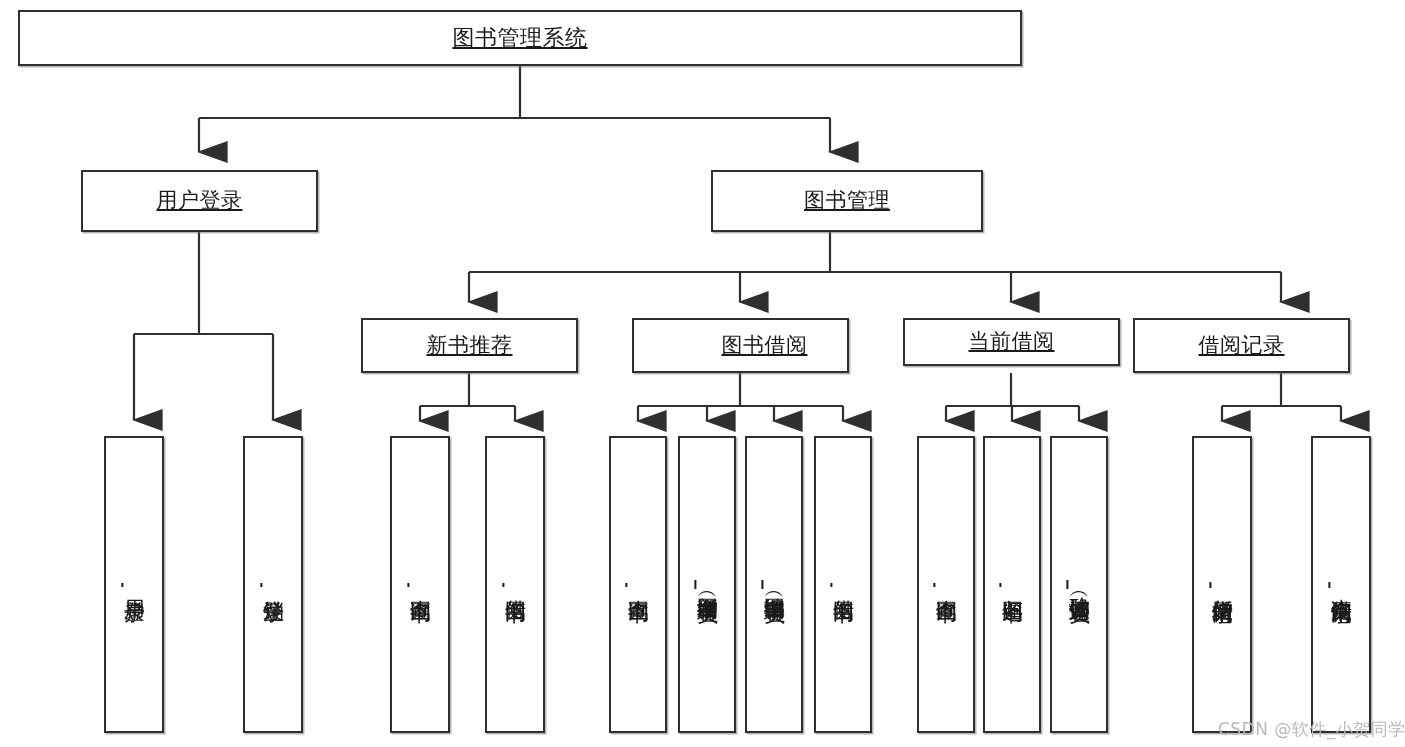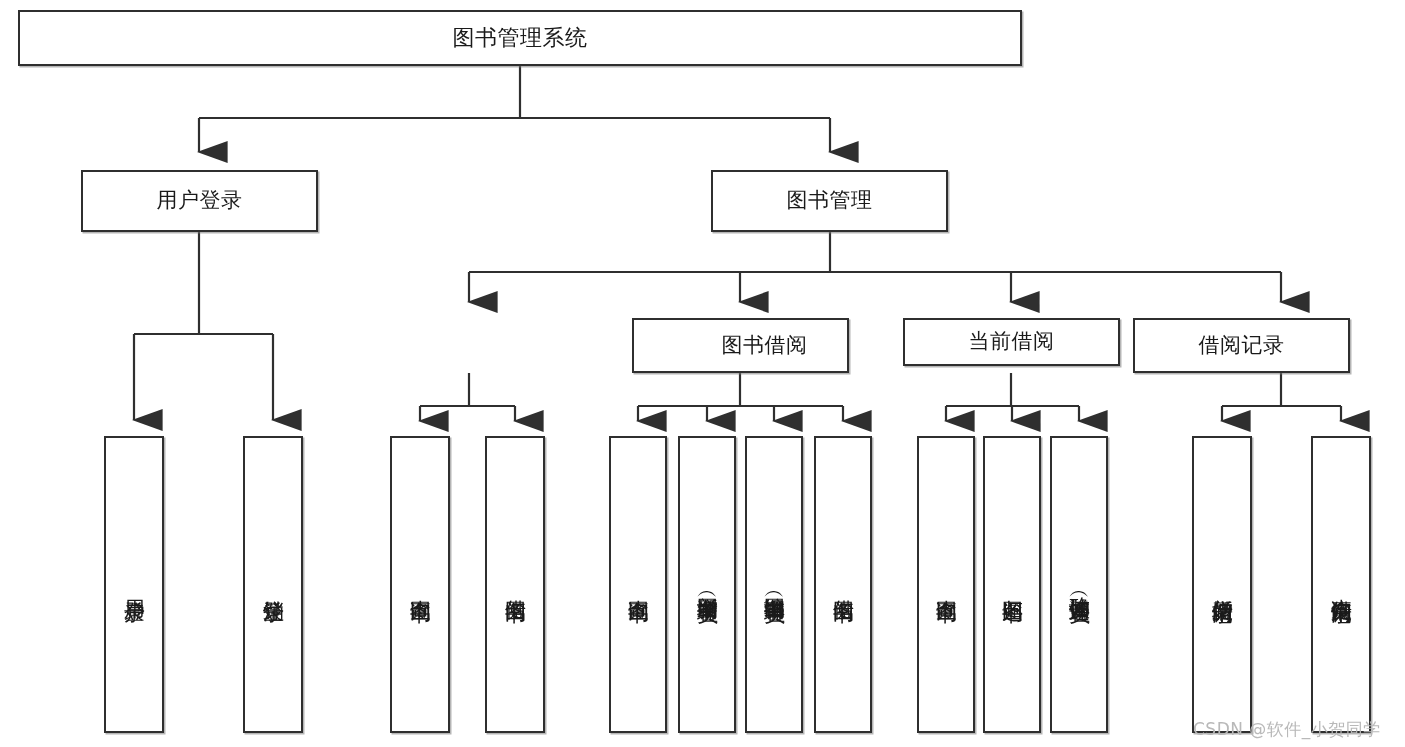--- a/index.html
+++ b/index.html
@@ -20,20 +20,21 @@
   .node {
     position: absolute;
     box-sizing: border-box;
     background: #ffffff;
     border: 2px solid #2f2f2f;
     box-shadow: 1.5px 1.5px 0 0 rgba(120,120,120,0.55);
     display: flex;
     align-items: center;
     justify-content: center;
     color: #1a1a1a;
+    text-decoration: underline;
   }
   .node.horiz {
     font-size: 21px;
     letter-spacing: 0.5px;
     line-height: 1.1;
   }
   .node.vert {
     writing-mode: vertical-rl;
     text-orientation: upright;
     font-size: 21px;
@@ -137,22 +138,23 @@
       <path class="link-path" d="M 1281 373 L 1281 406"></path>
       <path class="link-path" d="M 1222 406 L 1341 406"></path>
       <path class="link-path" d="M 1222 406 L 1222 421" marker-end="url(#ah)"></path>
       <path class="link-path" d="M 1341 406 L 1341 421" marker-end="url(#ah)"></path>
     </g>
   </svg>
 
   <div class="node horiz" id="root-node" style="left: 18px; top: 10px; width: 1004px; height: 56px;">图书管理系统</div>
 
   <div class="node horiz" style="left: 81px; top: 170px; width: 237px; height: 62px;">用户登录</div>
-  <div class="node horiz" style="left: 711px; top: 170px; width: 237px; height: 62px;">图书管理</div>
+  <div class="node horiz" style="left: 711px; top: 170px; width: 272px; height: 62px;">图书管理</div>
 
+  <div class="node horiz" style="left: 361px; top: 318px; width: 217px; height: 55px;">新书推荐</div>
   <div class="node horiz" style="left: 632px; top: 318px; width: 217px; height: 55px; padding-left: 48px;">图书借阅</div>
   <div class="node horiz" style="left: 903px; top: 318px; width: 217px; height: 48px;">当前借阅</div>
   <div class="node horiz" style="left: 1133px; top: 318px; width: 217px; height: 55px;">借阅记录</div>
 
   <div class="node vert" style="left: 104px; top: 436px; width: 60px; height: 297px;">
       <span class="label">用户登录</span>
     </div>
   <div class="node vert" style="left: 243px; top: 436px; width: 60px; height: 297px;">
       <span class="label">注销登录</span>
     </div>
@@ -183,15 +185,15 @@
   <div class="node vert" style="left: 1050px; top: 436px; width: 58px; height: 297px;">
       <span class="label">确认归还（管理员）</span>
     </div>
   <div class="node vert" style="left: 1192px; top: 436px; width: 60px; height: 297px;">
       <span class="label">新增借阅记录</span>
     </div>
   <div class="node vert" style="left: 1311px; top: 436px; width: 60px; height: 297px;">
       <span class="label">查询借阅记录</span>
     </div>
 
-  <div id="watermark" style="left: 1193px; top: 718px;">CSDN @软件_小贺同学</div>
+  <div id="watermark" style="left: 1218px; top: 718px;">CSDN @软件_小贺同学</div>
 
 </div>
 
 </body></html>

